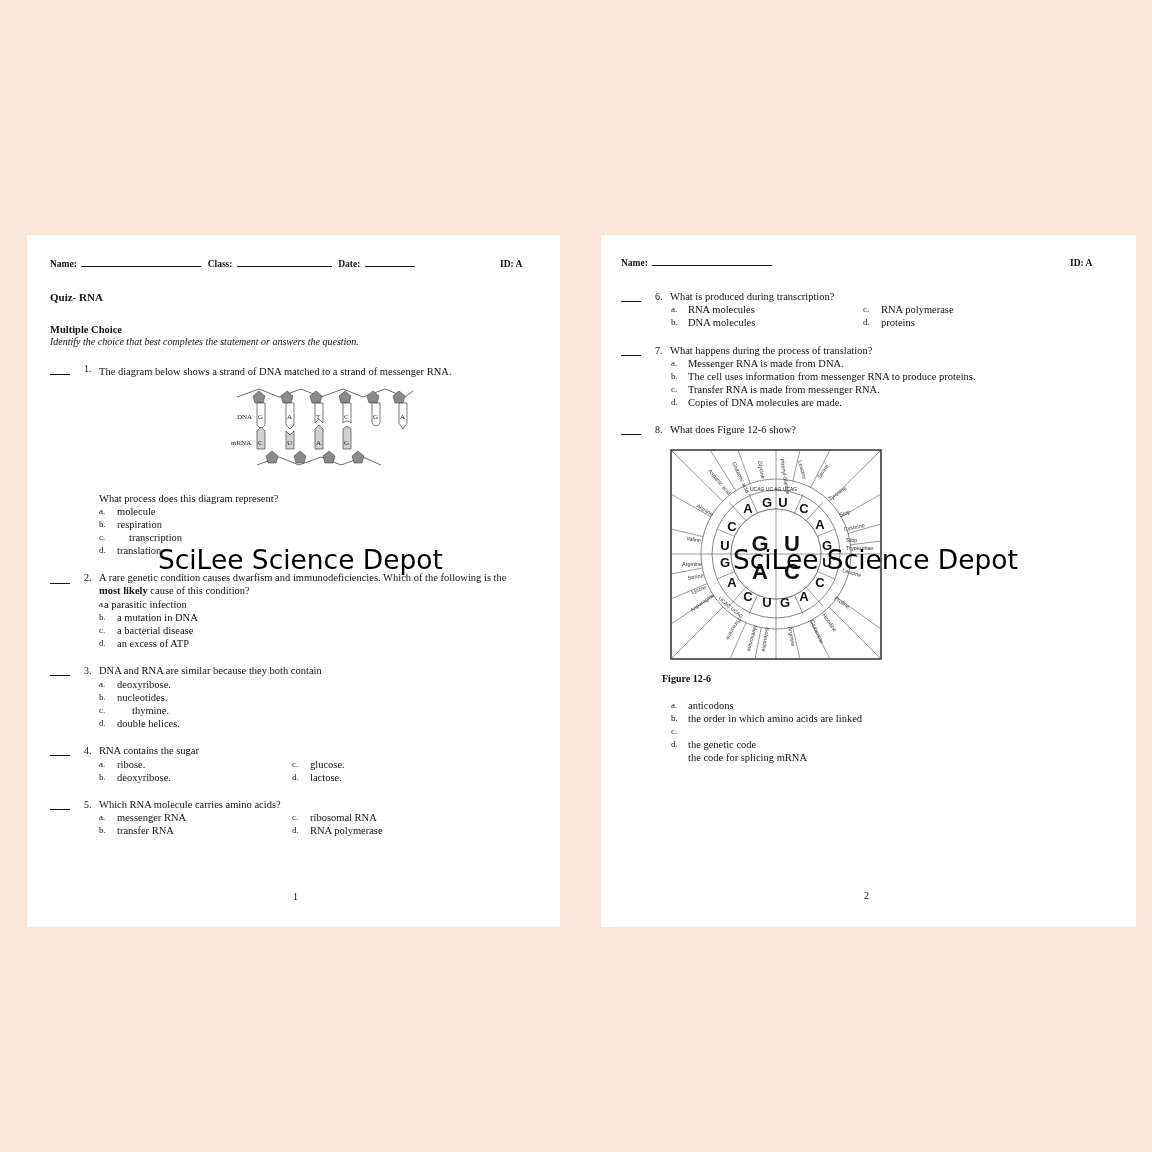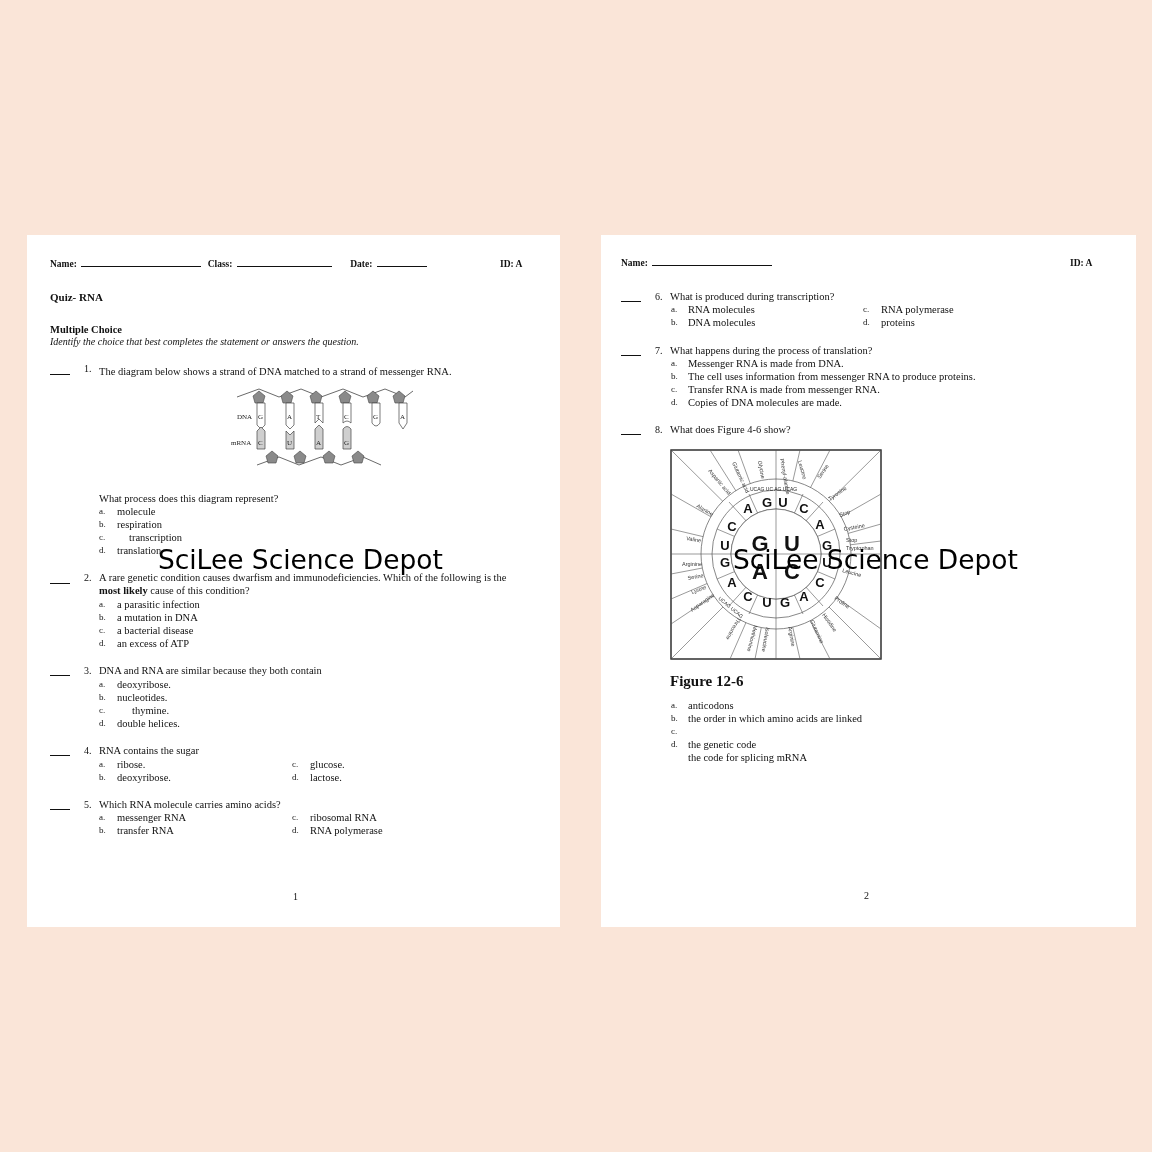--- a/index.html
+++ b/index.html
@@ -32,21 +32,21 @@
 </head>
 <body>
 
 <div class="page" id="page1">
 
   <div class="abs hdr" style="left:23px; top:24px;">
     <span>Name:</span>
     <span class="uline" style="width:120px; margin-left:2px;"></span>
     <span style="margin-left:4px;">Class:</span>
     <span class="uline" style="width:95px; margin-left:2px;"></span>
-    <span style="margin-left:16px;">Date:</span>
+    <span style="margin-left:4px;">Date:</span>
     <span class="uline" style="width:50px; margin-left:2px;"></span>
   </div>
   <div class="abs hdr" style="left:473px; top:24px;">ID: A</div>
 
   <div class="abs bold" style="left:23px; top:56px; font-size:11px;">Quiz- RNA</div>
   <div class="abs bold" style="left:23px; top:89px; font-size:10.5px;">Multiple Choice</div>
   <div class="abs ital" style="left:23px; top:101px; font-size:10px;">Identify the choice that best completes the statement or answers the question.</div>
 
   <div class="blank" style="left:23px; top:132px;"></div>
   <div class="qnum" style="left:57px; top:128px;">1.</div>
@@ -109,21 +109,21 @@
   <div class="letter" style="left:72px; top:297px;">c.</div>
   <div class="abs txt" style="left:90px; top:296px;padding-left:12px;">transcription</div>
   <div class="letter" style="left:72px; top:310px;">d.</div>
   <div class="abs txt" style="left:90px; top:309px;">translation</div>
 
   <div class="blank" style="left:23px; top:341px;"></div>
   <div class="qnum" style="left:57px; top:337px;">2.</div>
   <div class="abs txt" style="left:72px; top:336px;">A rare genetic condition causes dwarfism and immunodeficiencies. Which of the following is the</div>
   <div class="abs txt" style="left:72px; top:349px;"><span class="bold">most likely</span><span> cause of this condition?</span></div>
   <div class="letter" style="left:72px; top:364px;">a.</div>
-  <div class="abs txt" style="left:90px; top:363px;">a parasitic infection</div>
+  <div class="abs txt" style="left:77px; top:363px;">a parasitic infection</div>
   <div class="letter" style="left:72px; top:377px;">b.</div>
   <div class="abs txt" style="left:90px; top:376px;">a mutation in DNA</div>
   <div class="letter" style="left:72px; top:390px;">c.</div>
   <div class="abs txt" style="left:90px; top:389px;">a bacterial disease</div>
   <div class="letter" style="left:72px; top:403px;">d.</div>
   <div class="abs txt" style="left:90px; top:402px;">an excess of ATP</div>
 
   <div class="blank" style="left:23px; top:433px;"></div>
   <div class="qnum" style="left:57px; top:430px;">3.</div>
   <div class="abs txt" style="left:72px; top:429px;">DNA and RNA are similar because they both contain</div>
@@ -190,21 +190,21 @@
   <div class="abs txt" style="left:87px; top:122px;">Messenger RNA is made from DNA.</div>
   <div class="letter" style="left:70px; top:136px;">b.</div>
   <div class="abs txt" style="left:87px; top:135px;">The cell uses information from messenger RNA to produce proteins.</div>
   <div class="letter" style="left:70px; top:149px;">c.</div>
   <div class="abs txt" style="left:87px; top:148px;">Transfer RNA is made from messenger RNA.</div>
   <div class="letter" style="left:70px; top:162px;">d.</div>
   <div class="abs txt" style="left:87px; top:161px;">Copies of DNA molecules are made.</div>
 
   <div class="blank" style="left:20px; top:192px;"></div>
   <div class="qnum" style="left:54px; top:189px;">8.</div>
-  <div class="abs txt" style="left:69px; top:188px;">What does Figure 4-6 show?</div>
+  <div class="abs txt" style="left:69px; top:188px;">What does Figure 12-6 show?</div>
 
   <svg class="fig-box" style="left:69px; top:214px;" width="212" height="211" viewBox="0 0 212 211">
     <rect x="1" y="1" width="210" height="209" fill="#fff" stroke="#222" stroke-width="1.4"></rect>
     <g stroke="#555" stroke-width="0.6" fill="none">
 
       <line x1="106" y1="105" x2="1" y2="1"></line>
       <line x1="106" y1="105" x2="40" y2="1"></line>
       <line x1="106" y1="105" x2="68" y2="1"></line>
       <line x1="106" y1="105" x2="106" y2="1"></line>
       <line x1="106" y1="105" x2="130" y2="1"></line>
@@ -301,21 +301,21 @@
       <text x="22" y="145" transform="rotate(-20 22 145)">Lysine</text>
       <text x="18" y="131" transform="rotate(-10 18 131)">Serine</text>
       <text x="12" y="117">Arginine</text>
       <text x="16" y="91" transform="rotate(10 16 91)">Valine</text>
       <text x="26" y="58" transform="rotate(30 26 58)">Alanine</text>
       <text x="38" y="22" transform="rotate(50 38 22)">Aspartic acid</text>
       <text x="62" y="14" transform="rotate(65 62 14)">Glutamic acid</text>
     </g>
   </svg>
 
-  <div class="abs bold" style="left:69px; top:438px; font-size:15px;">Figure 12-6</div>
+  <div class="abs bold" style="left:61px; top:438px; font-size:10px;">Figure 12-6</div>
 
   <div class="letter" style="left:70px; top:465px;">a.</div>
   <div class="abs txt" style="left:87px; top:464px;">anticodons</div>
   <div class="letter" style="left:70px; top:478px;">b.</div>
   <div class="abs txt" style="left:87px; top:477px;">the order in which amino acids are linked</div>
   <div class="letter" style="left:70px; top:491px;">c.</div>
   <div class="abs txt" style="left:87px; top:516px;">the code for splicing mRNA</div>
   <div class="letter" style="left:70px; top:504px;">d.</div>
   <div class="abs txt" style="left:87px; top:503px;">the genetic code</div>
 

